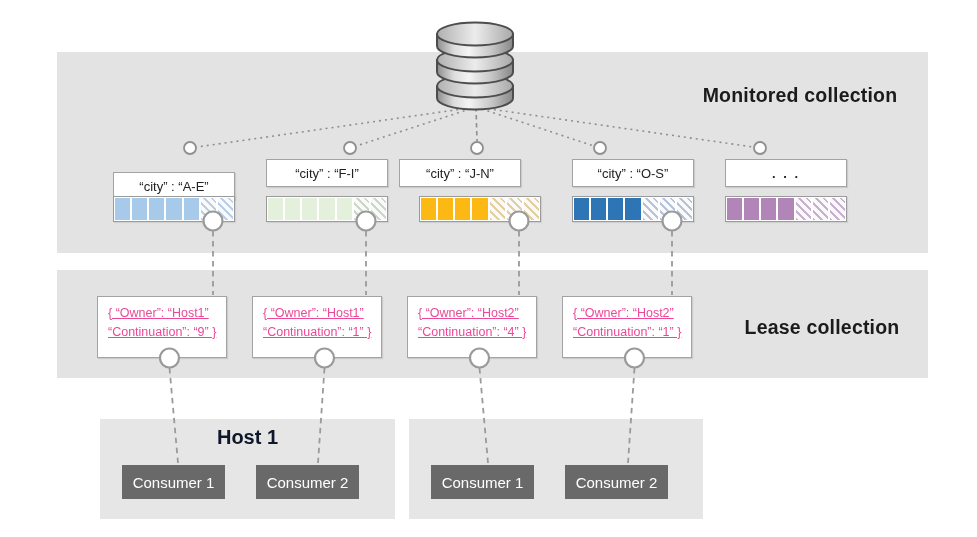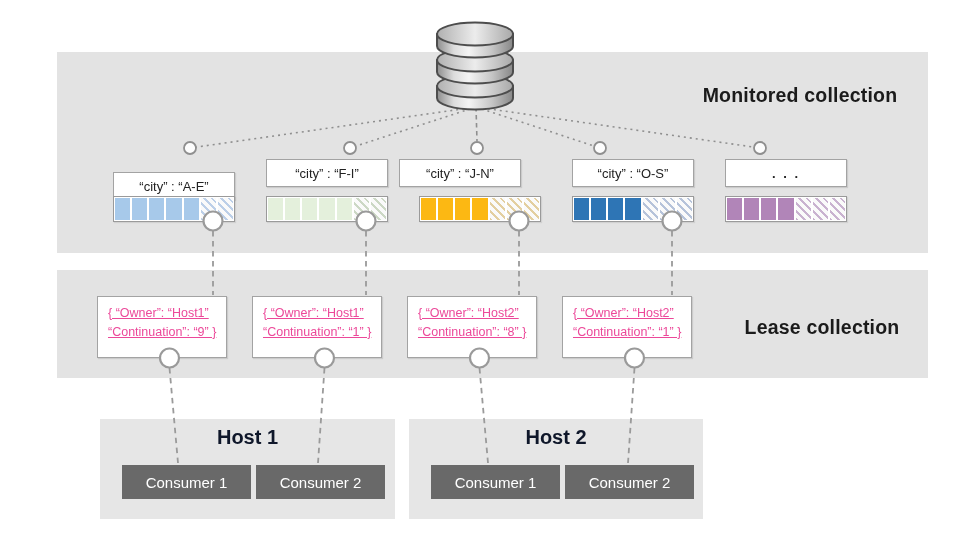--- a/index.html
+++ b/index.html
@@ -31,21 +31,21 @@
     background:#ffffff; border:1px solid #a3a3a3;
     font-size:12.5px; color:#ec4899; padding:7px 4px 0 10px; line-height:19px;
     box-shadow:1px 1px 1px rgba(0,0,0,0.10);
     text-decoration:underline;
   }
   .lease-line { white-space:nowrap; }
 
   .host-title { position:absolute; left:0; width:100%; top:7px; text-align:center; font-size:20px; font-weight:700; color:#0f172a; }
 
   .consumer {
-    position:absolute; width:129px; height:34px; background:#696969; color:#ffffff;
+    position:absolute; width:103px; height:34px; background:#696969; color:#ffffff;
     font-size:15px; display:flex; align-items:center; justify-content:center;
   }
 
   #overlay { position:absolute; left:0; top:0; width:977px; height:537px; pointer-events:none; }
 </style>
 </head>
 <body>
 
 <div id="canvas">
 
@@ -112,35 +112,34 @@
       <div class="lease-box" style="left: 97px; top: 296px;">
         <div class="lease-line">{ “Owner”: “Host1”</div>
         <div class="lease-line">“Continuation”: “9” }</div>
       </div>
       <div class="lease-box" style="left: 252px; top: 296px;">
         <div class="lease-line">{ “Owner”: “Host1”</div>
         <div class="lease-line">“Continuation”: “1” }</div>
       </div>
       <div class="lease-box" style="left: 407px; top: 296px;">
         <div class="lease-line">{ “Owner”: “Host2”</div>
-        <div class="lease-line">“Continuation”: “8” }</div>
+        <div class="lease-line">“Continuation”: “4” }</div>
       </div>
       <div class="lease-box" style="left: 562px; top: 296px;">
         <div class="lease-line">{ “Owner”: “Host2”</div>
         <div class="lease-line">“Continuation”: “1” }</div>
       </div>
     </div>
 
   <div class="host-panel" id="host-panel-0" style="left:100px; top:419px; width:295px; height:100px;">
     <div class="host-title">Host 1</div>
   <div class="consumer" style="left: 22px; top: 46px;">Consumer 1</div>
       <div class="consumer" style="left: 156px; top: 46px;">Consumer 2</div>
     </div>
   <div class="host-panel" id="host-panel-1" style="left:409px; top:419px; width:294px; height:100px;">
-    <div class="host-title">Host 2</div>
   <div class="consumer" style="left: 22px; top: 46px;">Consumer 1</div>
       <div class="consumer" style="left: 156px; top: 46px;">Consumer 2</div>
     </div>
 
   <div id="overlay"><svg width="977" height="537" viewBox="0 0 977 537" xmlns="http://www.w3.org/2000/svg">
         <defs>
           <linearGradient id="cylBody" x1="0" y1="0" x2="1" y2="0">
             <stop offset="0" stop-color="#8d8d8d"></stop>
             <stop offset="0.22" stop-color="#dcdcdc"></stop>
             <stop offset="0.42" stop-color="#f4f4f4"></stop>

